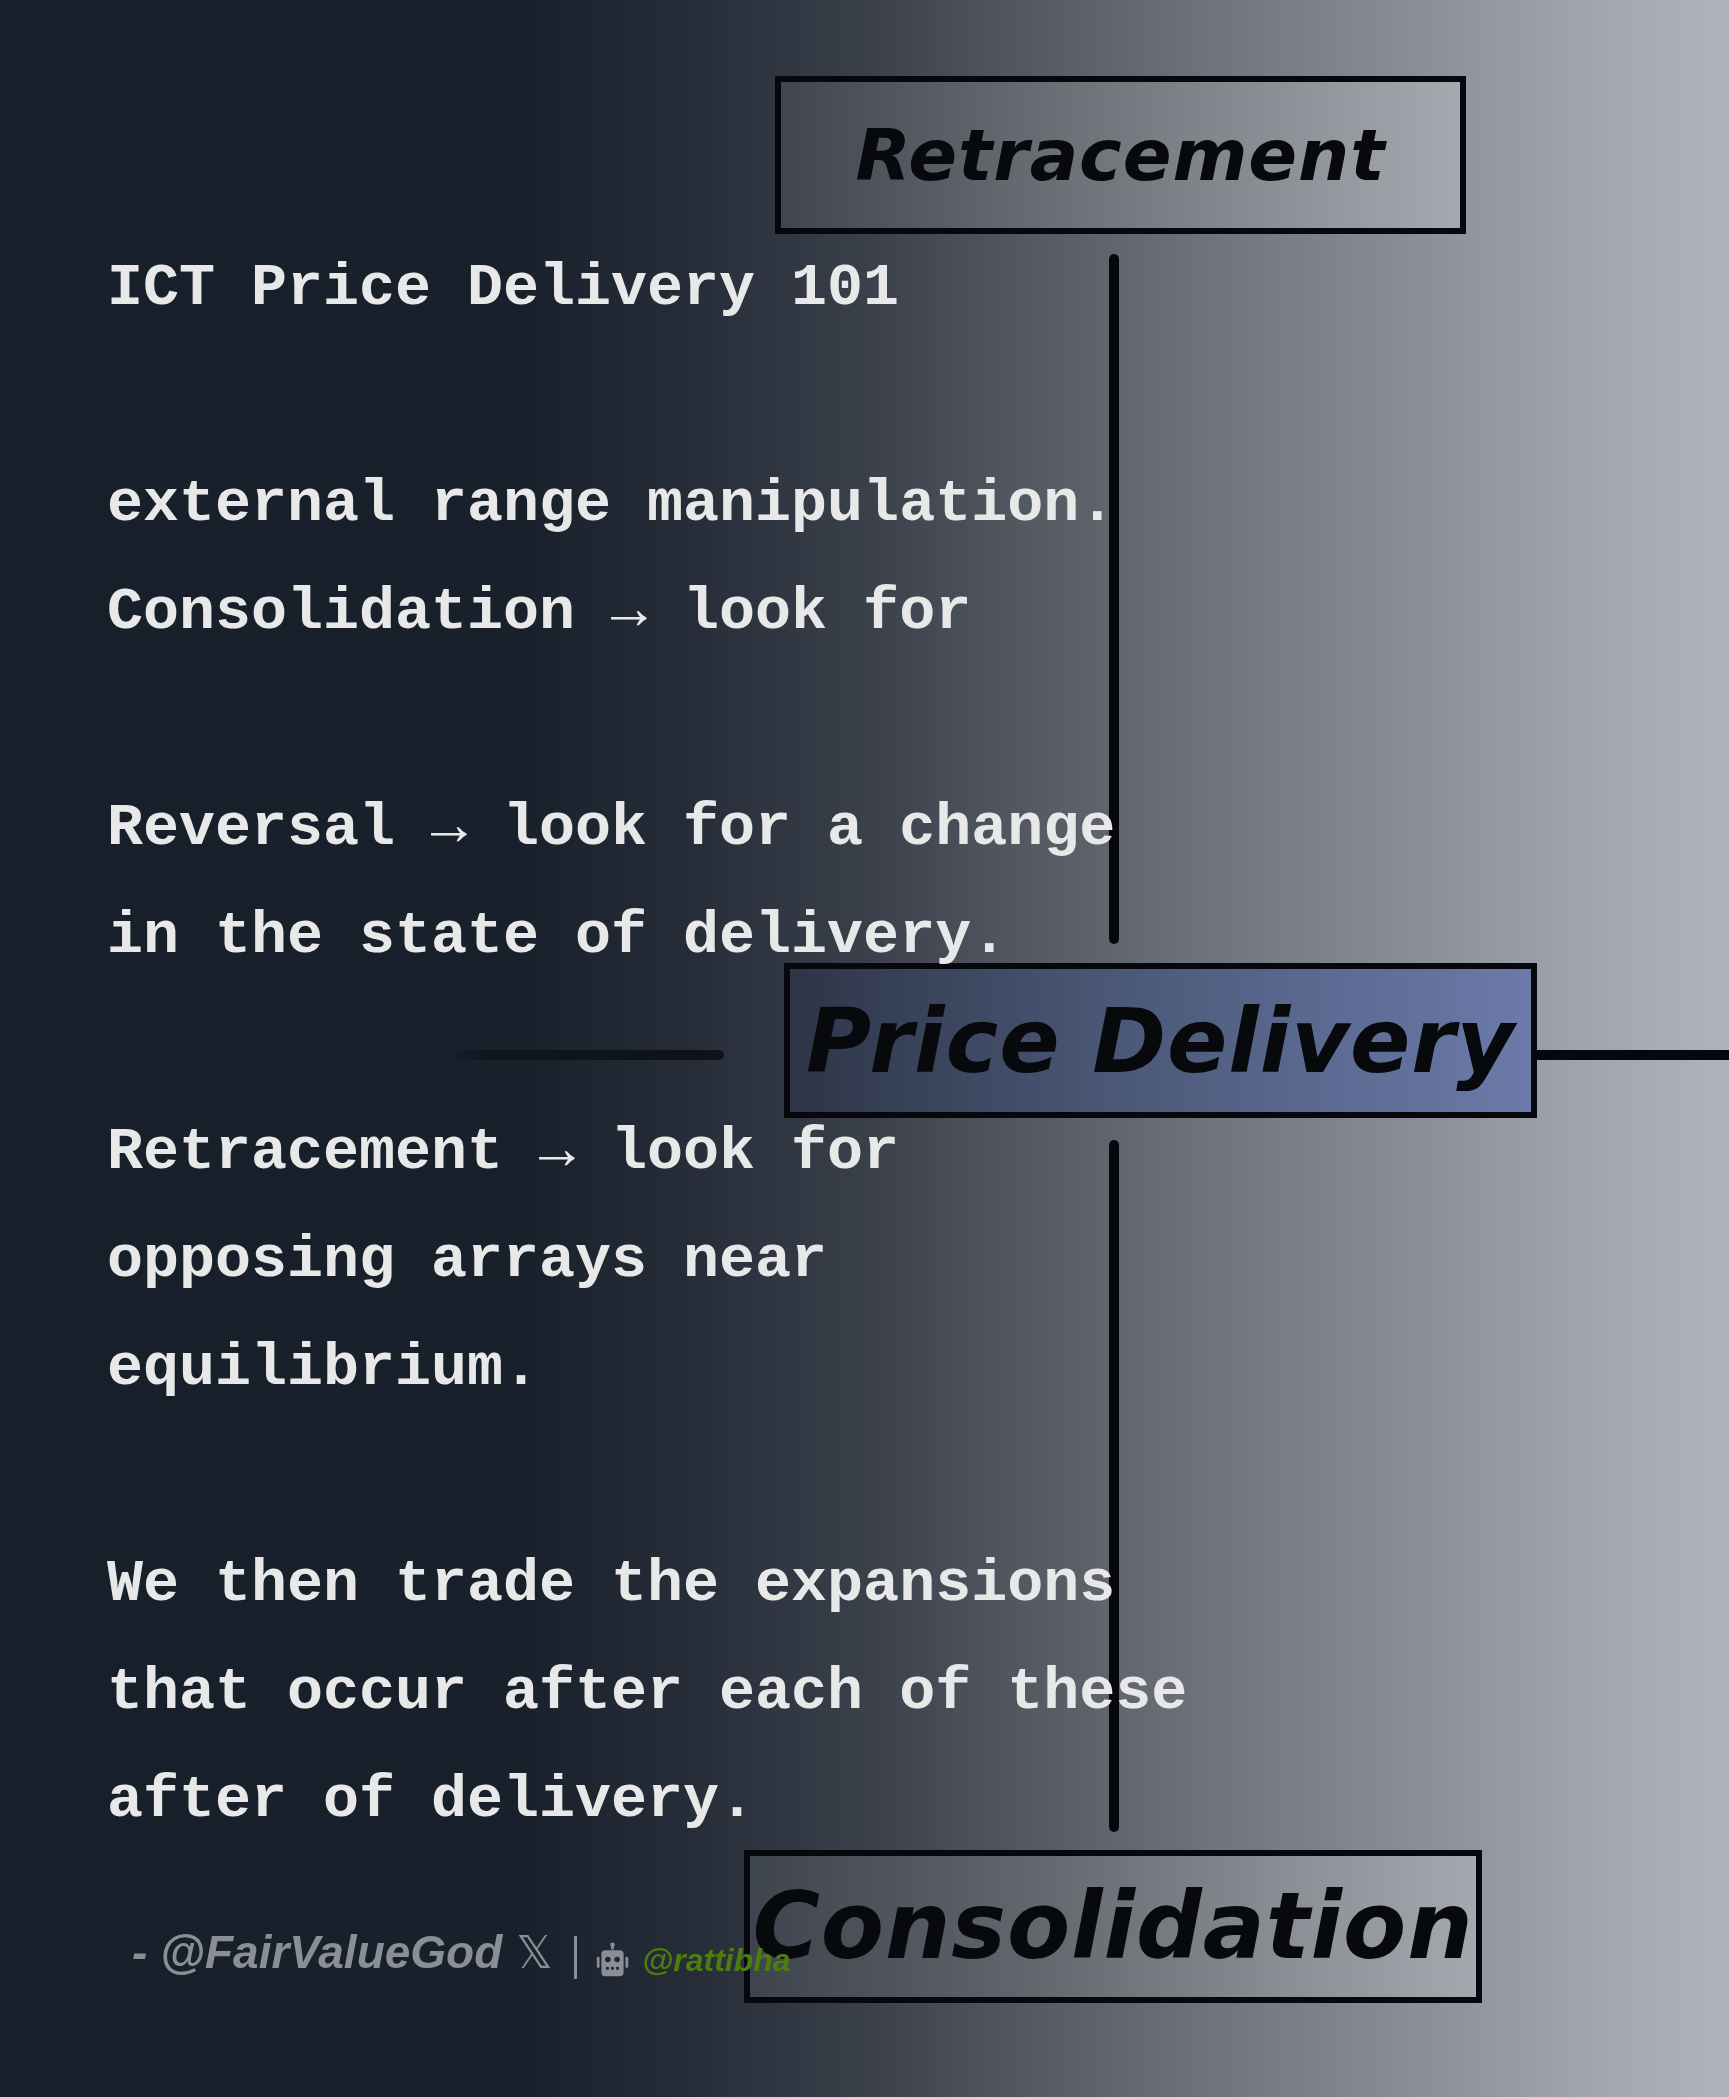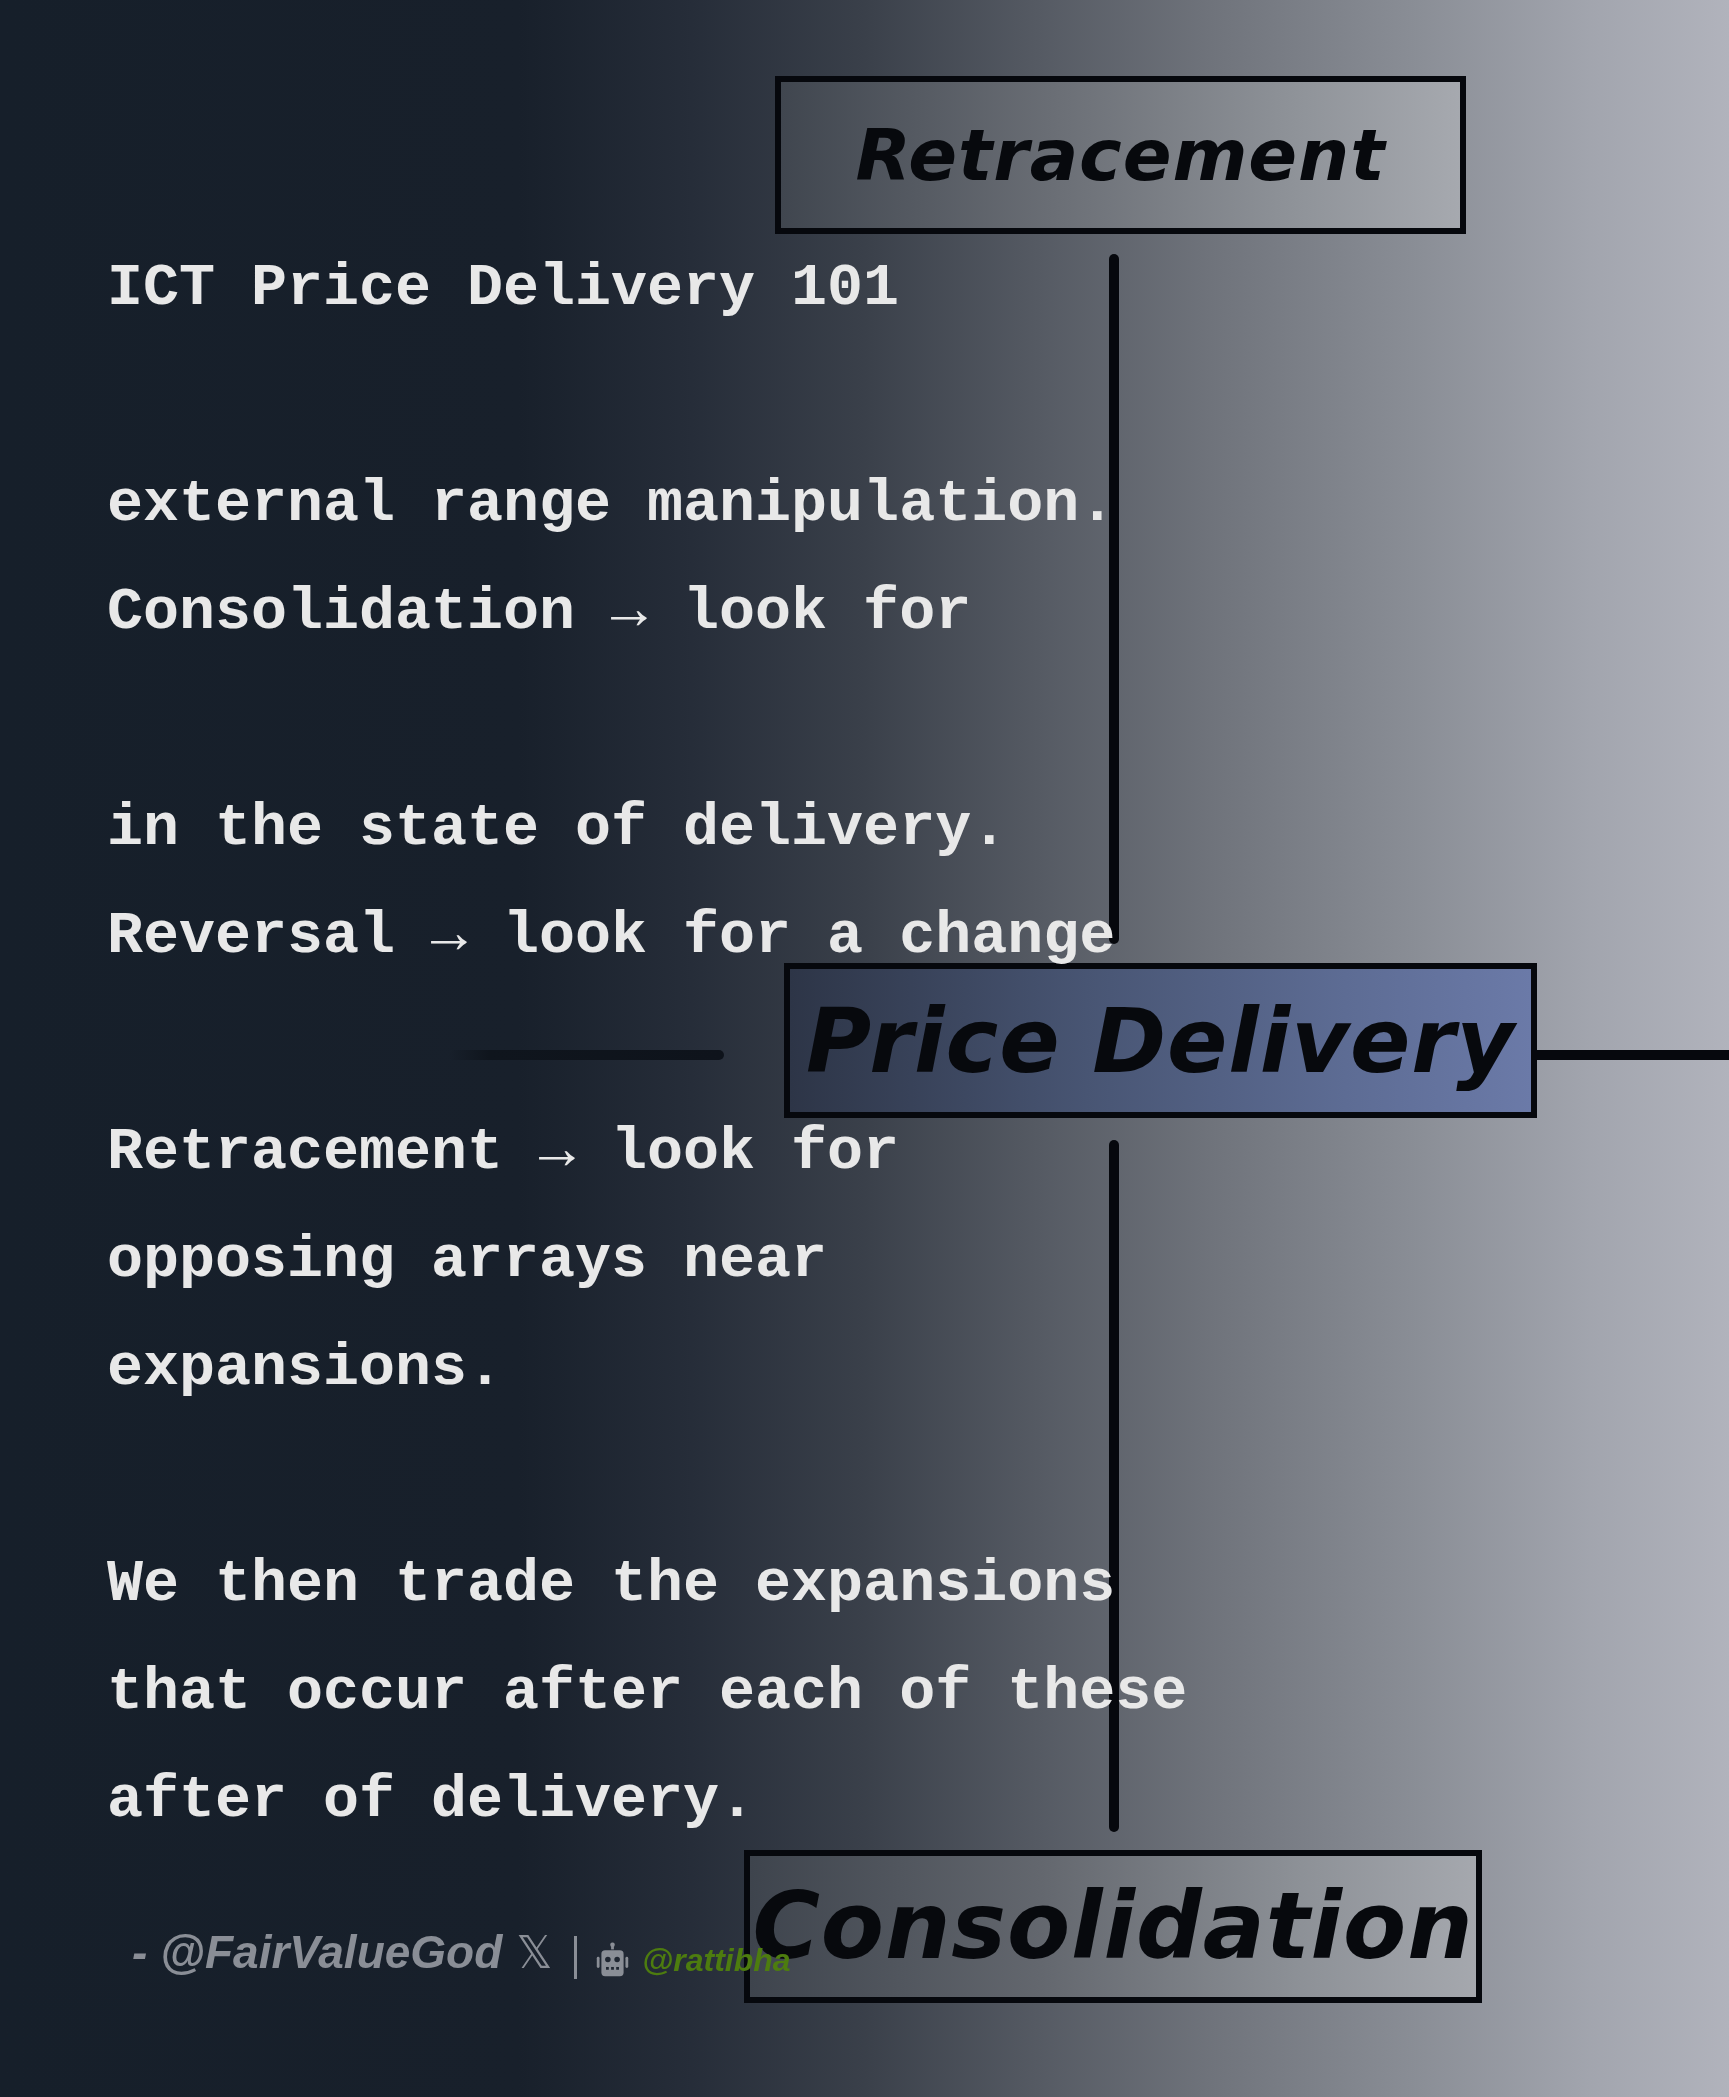--- a/index.html
+++ b/index.html
@@ -137,29 +137,29 @@
   <span class="line">ICT Price Delivery 101</span>
   <span class="gap"></span>
 
   <div class="para">
     <span class="line">external range manipulation.</span>
     <span class="line">Consolidation → look for</span>
   </div>
   <span class="gap"></span>
 
   <div class="para">
+    <span class="line">Reversal → look for a change</span>
     <span class="line">in the state of delivery.</span>
-    <span class="line">Reversal → look for a change</span>
   </div>
   <span class="gap"></span>
 
   <div class="para">
     <span class="line">Retracement → look for</span>
     <span class="line">opposing arrays near</span>
-    <span class="line">expansions.</span>
+    <span class="line">equilibrium.</span>
   </div>
   <span class="gap"></span>
 
   <div class="para">
     <span class="line">We then trade the expansions</span>
     <span class="line">that occur after each of these</span>
     <span class="line">after of delivery.</span>
   </div>
 </div>
 

